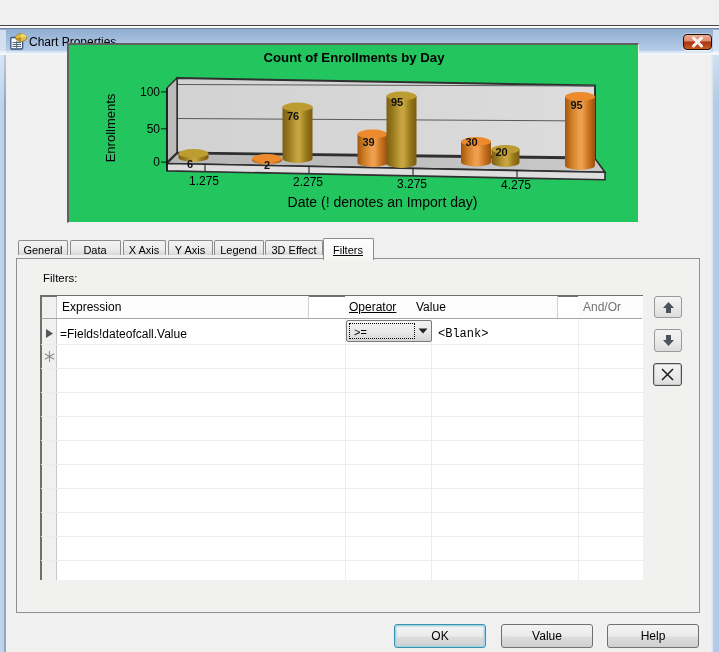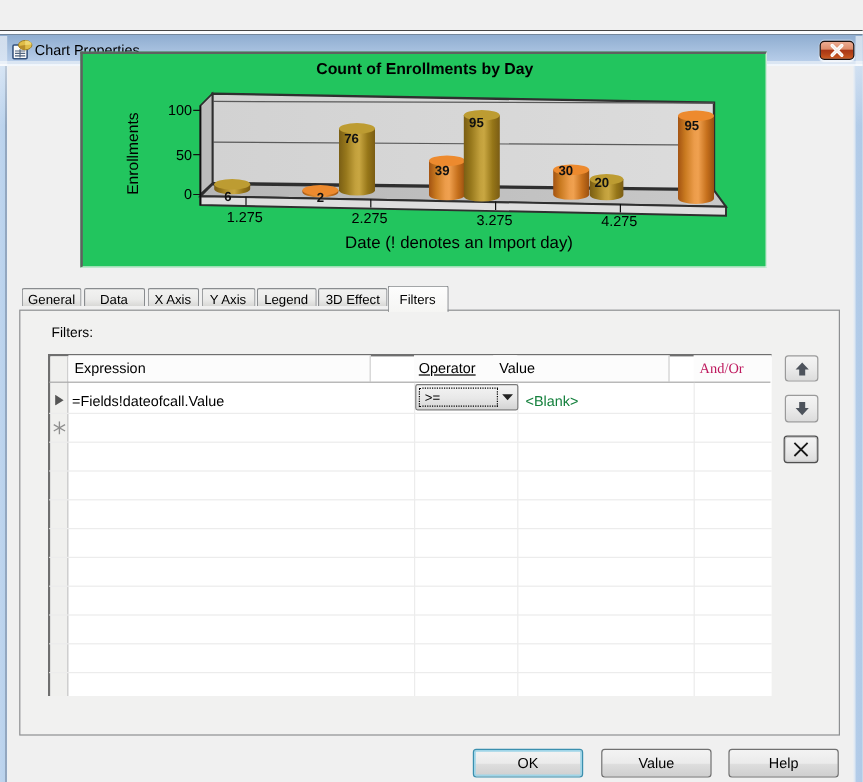--- a/index.html
+++ b/index.html
@@ -157,29 +157,29 @@
 <text x="507.5" y="63.5">95</text>
 </g>
 </svg>
 </div>
 <div class="tab" style="left:18px; width:50px;">General</div>
 <div class="tab" style="left:69.5px; width:51px;">Data</div>
 <div class="tab" style="left:122.5px; width:43px;">X Axis</div>
 <div class="tab" style="left:167.5px; width:45px;">Y Axis</div>
 <div class="tab" style="left:213.5px; width:50px;">Legend</div>
 <div class="tab" style="left:265px; width:58px;">3D Effect</div>
-<div id="tabsel" style="left:322.5px; width:51px;">Filters</div>
+<div id="tabsel" style="left:322.5px; width:51px;text-decoration:underline;">Filters</div>
 <div id="panel"></div>
 <div id="filterslabel">Filters:</div>
 <div id="grid"></div>
 <div id="selcol"></div>
 <div class="gridhead" style="left:57px; width:252px; padding-left:5px;">Expression</div>
 <div class="gridhead" style="left:345px; width:86px; padding-left:4px;text-decoration:underline;">Operator</div>
 <div class="gridhead" style="left:411px; width:147px; padding-left:5px;">Value</div>
-<div class="gridhead" style="left:578px; width:65px; padding-left:5px; color:#be185d; border-right:none;font-family:Liberation Serif, serif;">And/Or</div>
+<div class="gridhead" style="left:578px; width:65px; padding-left:5px; color:#737373; border-right:none;">And/Or</div>
 <div style="position:absolute; left:41px; top:318px; width:601px; height:1px; background:#a8a8a8;"></div>
 <div class="colline" style="left:345px;"></div>
 <div class="colline" style="left:431px;"></div>
 <div class="colline" style="left:578px;"></div>
 <div class="rowline" style="top:344px;"></div>
 <div class="rowline" style="top:368px;"></div>
 <div class="rowline" style="top:392px;"></div>
 <div class="rowline" style="top:416px;"></div>
 <div class="rowline" style="top:440px;"></div>
 <div class="rowline" style="top:464px;"></div>
@@ -197,21 +197,21 @@
       <line x1="10.2" y1="2.8" x2="0.8" y2="8.2"></line>
     </g>
   </svg>
 <div style="position:absolute; left:60px; top:327px; font-size:12px;">=Fields!dateofcall.Value</div>
 <div style="position:absolute; left:346px; top:320px; width:86px; height:22px; background:linear-gradient(#f4f4f4,#e8e8e8 55%,#d4d4d4); border:1px solid #7a7a7a; border-radius:2px;">
   <div style="position:absolute; left:2px; top:2px; width:66px; height:16px; border:1px dotted #000; font-size:11px; padding:2px 0 0 4px;">&gt;=</div>
   <svg style="position:absolute; right:3px; top:7px;" width="10" height="6" viewBox="0 0 10 6">
       <path d="M0.5 0.5 L9.5 0.5 L5 5.5 Z" fill="#222"></path>
     </svg>
 </div>
-<div style="position:absolute; left:438px; top:327px; font-size:12px; color:#15803d;">&lt;Blank&gt;</div>
+<div style="position:absolute; left:438px; top:327px; font-size:12px; color:#000000;font-family:Liberation Mono, monospace;">&lt;Blank&gt;</div>
 <div class="gbtn" style="top:296px; height:22px;"><svg width="13" height="13" viewBox="0 0 13 13" style="margin-top:4px;">
       <path d="M6.5 1 L12 7 L9 7 L9 12 L4 12 L4 7 L1 7 Z" fill="#4d535c"></path>
     </svg></div>
 <div class="gbtn" style="top:329px;"><svg width="13" height="13" viewBox="0 0 13 13" style="margin-top:4px;">
       <path d="M6.5 12 L12 6 L9 6 L9 1 L4 1 L4 6 L1 6 Z" fill="#4d535c"></path>
     </svg></div>
 <div class="gbtn" style="left:653px; top:363px; width:29px; border:1px solid #4f4f4f; box-shadow:0 0 0 1px #c8c8c8 inset;"><svg width="15" height="15" viewBox="0 0 15 15" style="margin-top:3px;">
       <path d="M2 2 L13 13 M13 2 L2 13" stroke="#1a1a1a" stroke-width="1.5"></path>
     </svg></div>
 <div class="btn" id="okbtn" style="left:394px;">OK</div>

